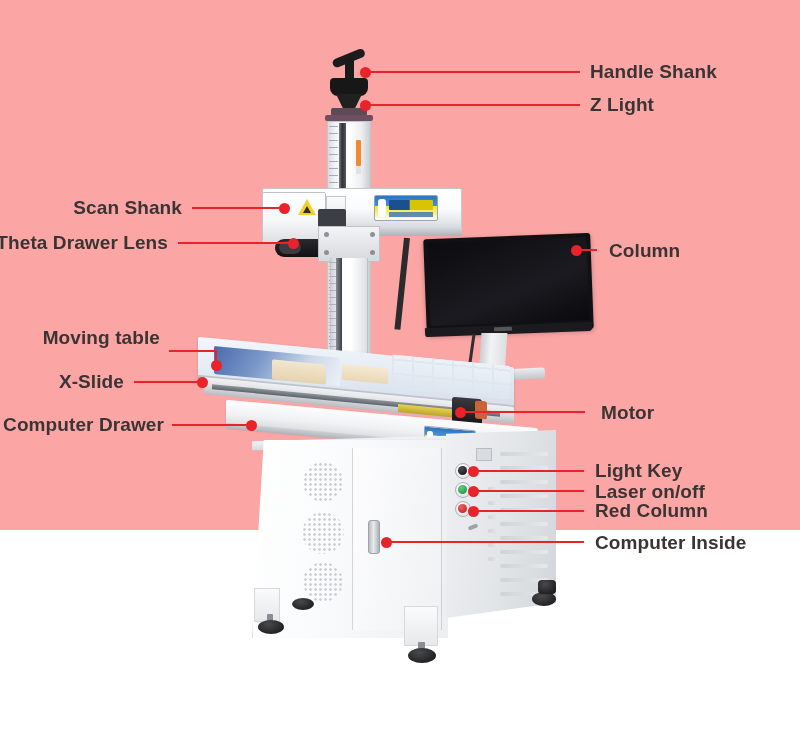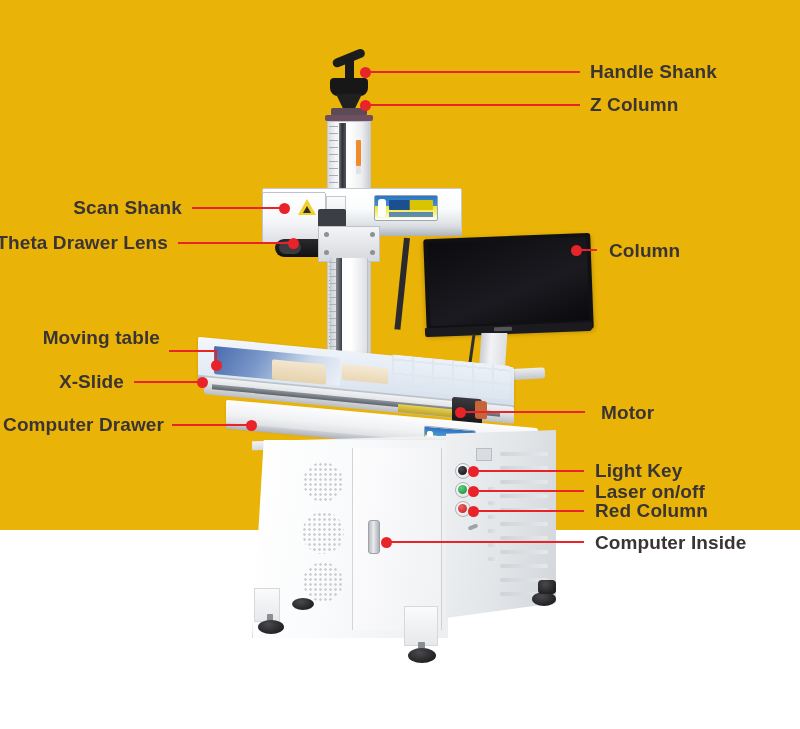--- a/index.html
+++ b/index.html
@@ -1,17 +1,17 @@
 <!DOCTYPE html>
 <html><head>
 <meta charset="utf-8">
 <style>
   html,body{margin:0;padding:0;background:#ffffff;}
   body{width:800px;height:729px;overflow:hidden;font-family:"Liberation Sans",sans-serif;}
-  #stage{position:relative;width:800px;height:530px;background:#eab308;}
+  #stage{position:relative;width:800px;height:530px;background:#fca5a5;}
 
   
   .lbl{position:absolute;color:#3a3434;font-size:19px;font-weight:600;
        letter-spacing:.1px;white-space:nowrap;line-height:1;}
   .lbl.r{text-align:left;}
   .lbl.l{text-align:right;}
 
   
   .lead{position:absolute;background:#e8232a;height:2px;}
   .leadv{position:absolute;background:#e8232a;width:2px;}
@@ -339,21 +339,21 @@
 
   <div>
     <div class="dot" style="left:360px;top:67px;"></div>
     <div class="lead" style="left:366px;top:71px;width:214px;"></div>
     <span class="lbl r" style="left:590px;top:62px;">Handle Shank</span>
   </div>
 
   <div>
     <div class="dot" style="left:360px;top:100px;"></div>
     <div class="lead" style="left:366px;top:104px;width:214px;"></div>
-    <span class="lbl r" style="left:590px;top:95px;">Z Column</span>
+    <span class="lbl r" style="left:590px;top:95px;">Z Light</span>
   </div>
 
   <div>
     <div class="dot" style="left:571px;top:245px;"></div>
     <div class="lead" style="left:577px;top:249px;width:20px;"></div>
     <span class="lbl r" style="left:609px;top:241px;">Column</span>
   </div>
 
   <div>
     <div class="dot" style="left:279px;top:203px;"></div>

